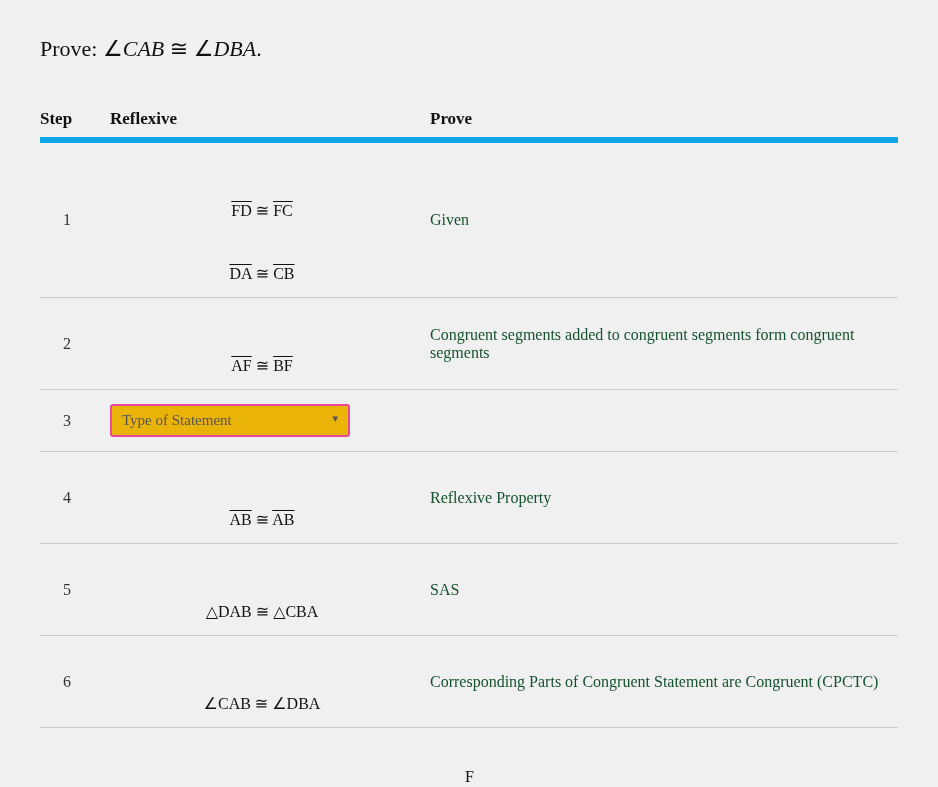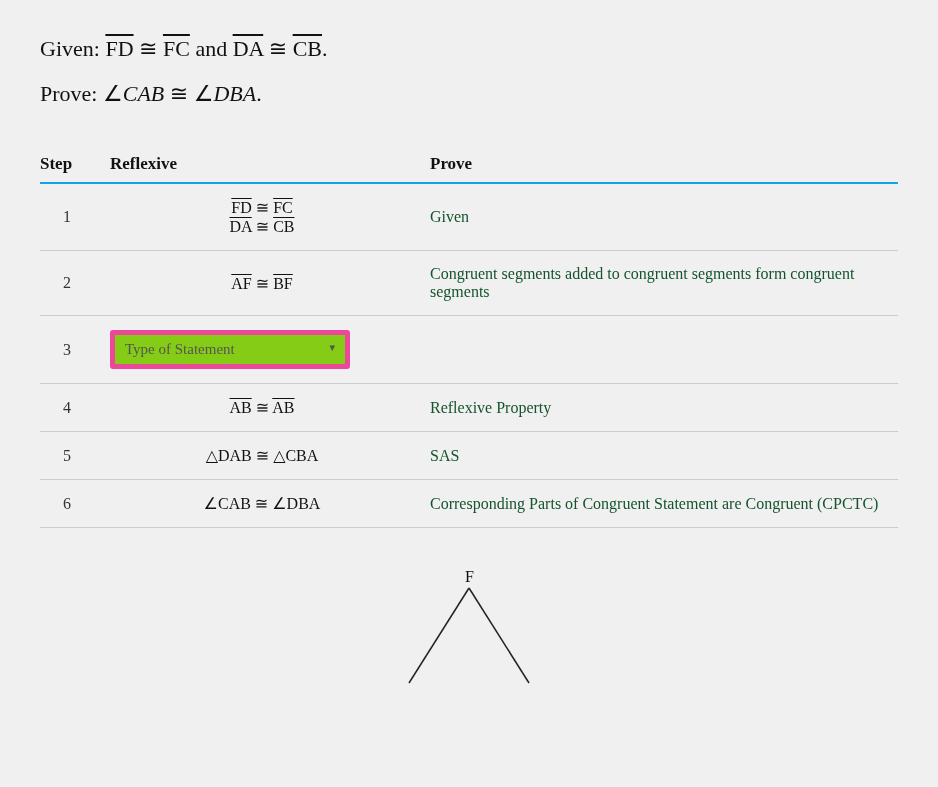--- a/index.html
+++ b/index.html
@@ -23,21 +23,21 @@
     .proof-table {
       width: 100%;
       border-collapse: collapse;
       margin-bottom: 40px;
     }
     .proof-table th {
       text-align: left;
       font-weight: bold;
       font-size: 17px;
       padding: 8px 16px 8px 0;
-      border-bottom: 2px solid #0ea5e9;
+      border-bottom: 6px solid #0ea5e9;
     }
     .proof-table th:first-child {
       width: 70px;
     }
     .proof-table th:nth-child(2) {
       width: 320px;
     }
     .proof-table td {
       padding: 14px 16px 14px 0;
       vertical-align: middle;
@@ -52,29 +52,30 @@
     }
     .proof-table td:nth-child(2) {
       width: 320px;
     }
     .statement-cell {
       text-align: center;
     }
     .statement-line {
       display: block;
       text-align: center;
+      margin-top: 44px;
     }
     .dropdown-cell {
       padding: 14px 0;
     }
     .dropdown-wrapper {
       display: inline-flex;
       align-items: flex-start;
-      border: 5px solid #ec4899;
-      background: #84cc16;
+      border: 2px solid #ec4899;
+      background: #eab308;
       padding: 6px 10px;
       border-radius: 3px;
       min-width: 240px;
       cursor: pointer;
       position: relative;
     }
     .dropdown-wrapper span.label {
       flex: 1;
       font-size: 15px;
       color: #555;
@@ -95,23 +96,20 @@
     .reason-col {
       font-size: 15px;
       color: #14532d;
       max-width: 400px;
     }
   </style>
 </head>
 <body>
 
 <div class="given-prove">
-  <p>
-    <span>Given: </span><span class="overline">FD</span> ≅ <span class="overline">FC</span> and <span class="overline">DA</span> ≅ <span class="overline">CB</span>.
-  </p>
   <p>
     <span>Prove: </span>∠<em>C</em><em>A</em><em>B</em> ≅ ∠<em>D</em><em>B</em><em>A</em>.
   </p>
 </div>
 
 <table class="proof-table">
   <thead>
     <tr>
       <th>Step</th>
       <th>Reflexive</th>

